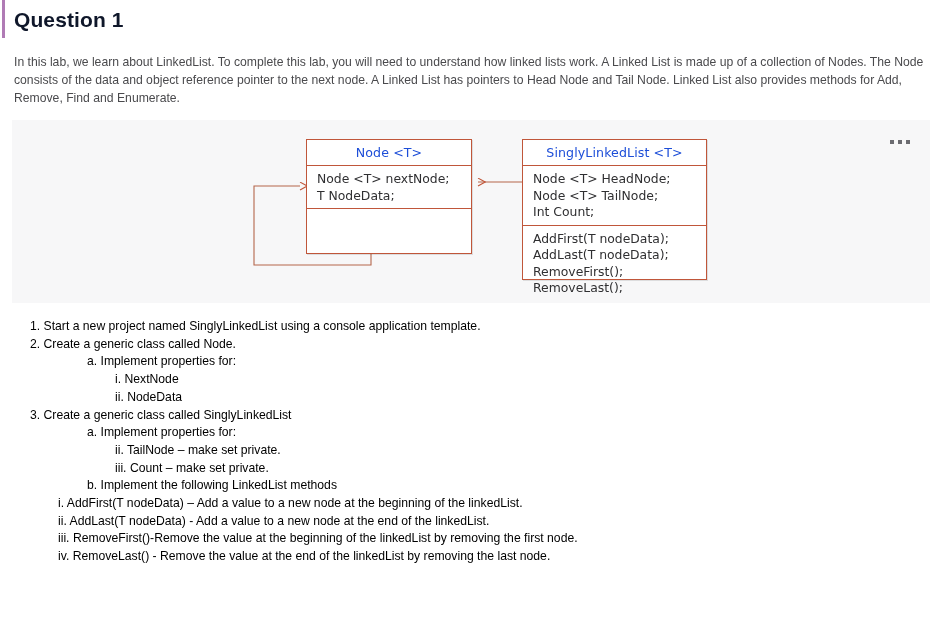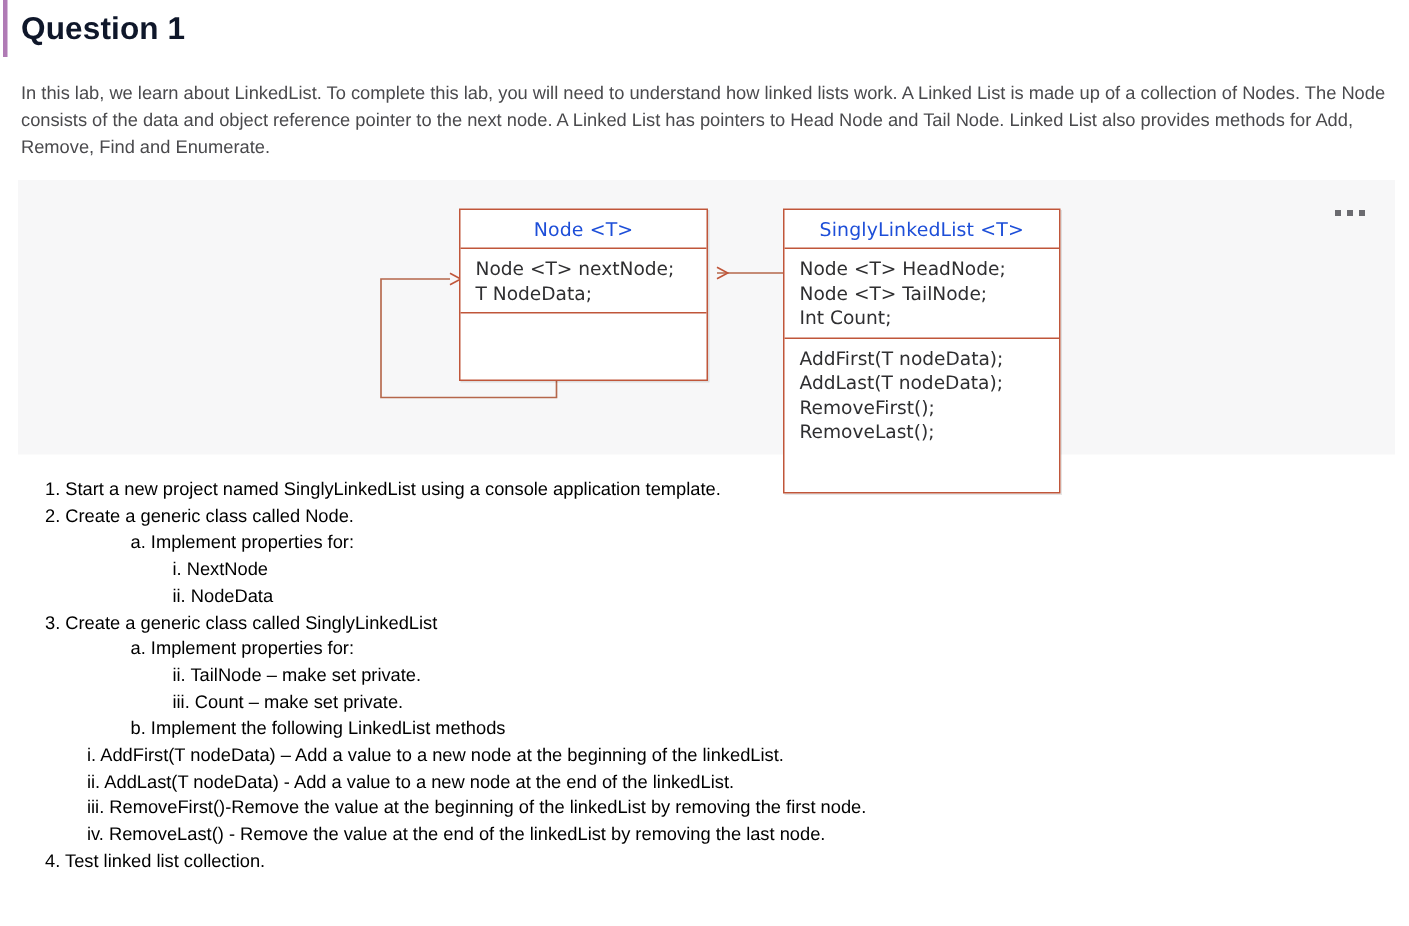--- a/index.html
+++ b/index.html
@@ -96,21 +96,21 @@
     left: 294px;
     top: 19px;
     width: 166px;
     height: 115px;
     box-shadow: 1px 1px 0 rgba(0,0,0,0.10);
   }
   .uml-list-box {
     left: 510px;
     top: 19px;
     width: 185px;
-    height: 190px;
+    height: 141px;
     box-shadow: 1px 1px 0 rgba(0,0,0,0.10);
   }
   .uml-title {
     text-align: center;
     font-size: 12.6px;
     color: #1d4ed8;
     padding: 5px 4px 5px 4px;
     border-bottom: 1.4px solid #c0563a;
     font-family: "DejaVu Sans", sans-serif;
     letter-spacing: 0.1px;
@@ -208,14 +208,13 @@
     <div class="ins-line lvl-3">ii. NodeData</div>
     <div class="ins-line lvl-1">3. Create a generic class called SinglyLinkedList</div>
     <div class="ins-line lvl-2">a. Implement properties for:</div>
     <div class="ins-line lvl-3">ii. TailNode – make set private.</div>
     <div class="ins-line lvl-3">iii. Count – make set private.</div>
     <div class="ins-line lvl-2">b. Implement the following LinkedList methods</div>
     <div class="ins-line lvl-3-wide">i. AddFirst(T nodeData) – Add a value to a new node at the beginning of the linkedList.</div>
     <div class="ins-line lvl-3-wide">ii. AddLast(T nodeData) - Add a value to a new node at the end of the linkedList.</div>
     <div class="ins-line lvl-3-wide">iii. RemoveFirst()-Remove the value at the beginning of the linkedList by removing the first node.</div>
     <div class="ins-line lvl-3-wide">iv. RemoveLast() - Remove the value at the end of the linkedList by removing the last node.</div>
-    <div class="ins-line lvl-1">4. Test linked list collection.</div>
   </div>
 
 </body></html>

